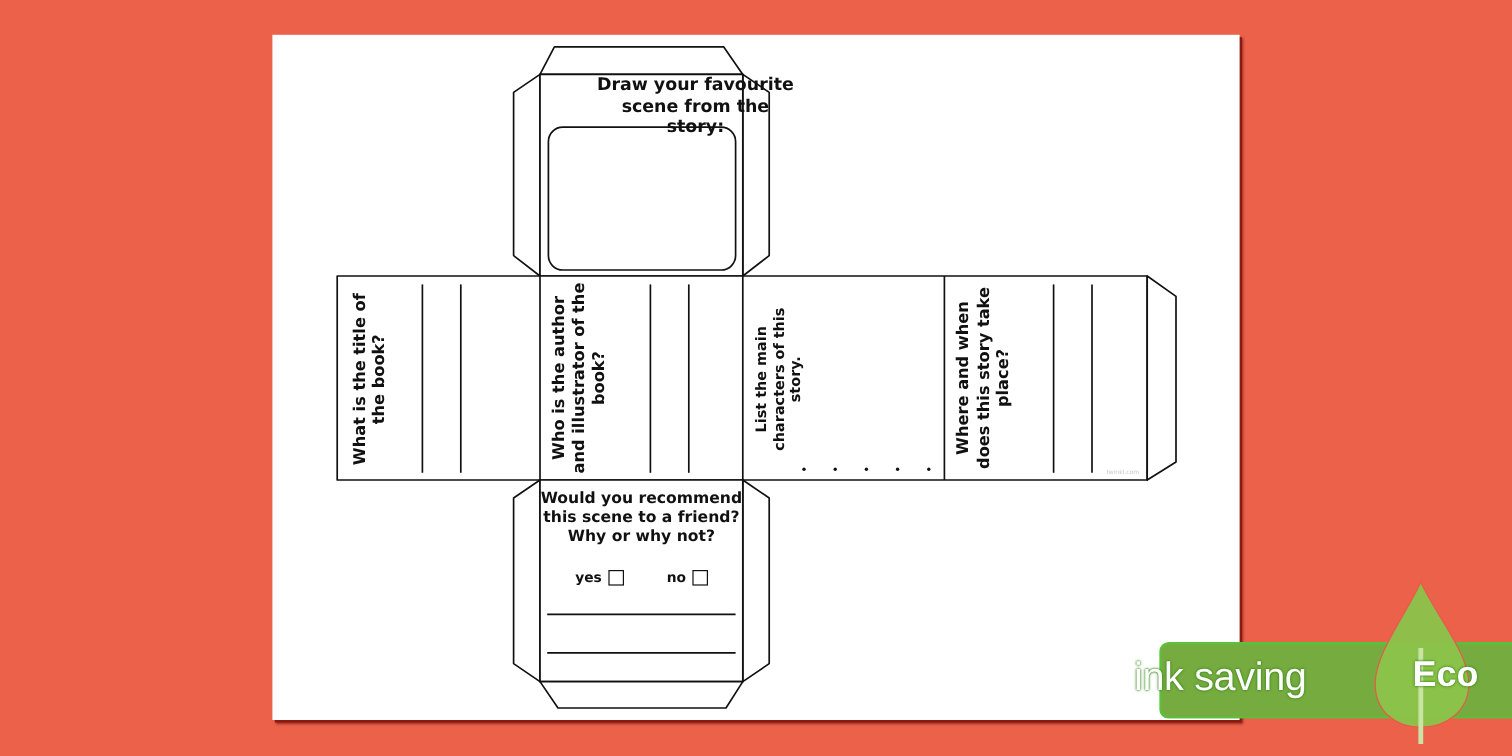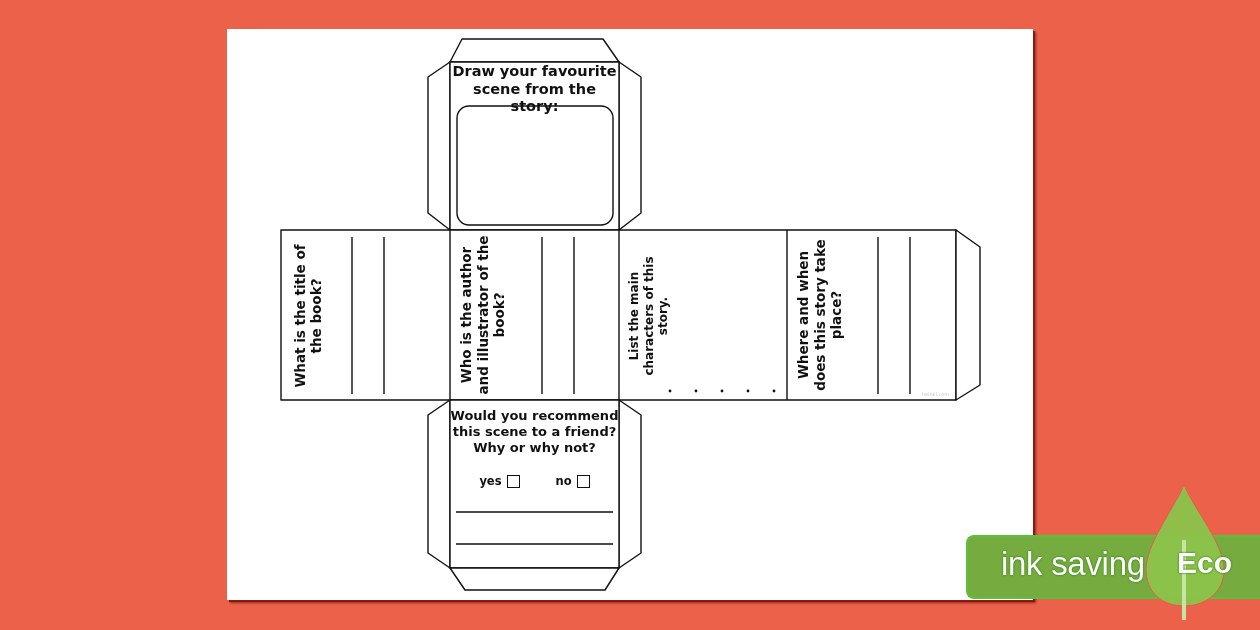--- a/index.html
+++ b/index.html
@@ -18,42 +18,42 @@
       position: absolute; color: #111; font-weight: bold;
       text-align: center; line-height: 1.22;
       font-family: "DejaVu Sans", sans-serif;
     }
     .rot {
       position: absolute; transform-origin: center center;
       transform: rotate(-90deg);
       display: flex; align-items: center; justify-content: center;
     }
     .rot .txt { position: static; }
-    .top-title { left: 450px; top: 63px; width: 169px; font-size: 14.5px; }
+    .top-title { left: 450px; top: 63px; width: 169px; font-size: 14.5px; padding-left: 45px; }
     .rec-title { left: 450px; top: 408px; width: 169px; font-size: 13px; }
     .yes-no {
       position: absolute; top: 474px; left: 450px; width: 169px;
       display: flex; justify-content: center; gap: 36px;
       font-size: 11.5px; font-weight: bold; color: #111;
     }
     .yn { display: flex; align-items: center; gap: 5px; }
     .cbox {
       width: 13px; height: 13px; border: 1.3px solid #111; background: #fff;
       box-sizing: border-box; display: inline-block;
     }
     .watermark {
       position: absolute; left: 922px; top: 391px; font-size: 5px; color: #c8c8c8;
     }
     .eco {
       position: absolute; left: 966px; top: 535px; width: 294px; height: 64px;
       background: #76ab3f; border: 2px solid #59c23a; border-right: none;
       border-radius: 8px 0 0 8px; box-sizing: border-box;
     }
     .eco-text {
-      position: absolute; left: 1001px; top: 545px; font-size: 33px; color: #fff;
+      position: absolute; left: 945px; top: 545px; font-size: 33px; color: #fff;
       font-family: "Liberation Sans", sans-serif; letter-spacing: -0.3px;
       text-shadow: 0 0 2px #3f8a1c, 0 0 2px #3f8a1c;
     }
     svg.leaf { position: absolute; left: 1140px; top: 482px; }
     .eco-word {
       position: absolute; left: 1156px; top: 546px; font-size: 30px; font-weight: bold;
       color: #fff; font-family: "Liberation Sans", sans-serif;
       text-shadow: 0 0 2px #3f8a1c, 0 0 2px #3f8a1c;
       margin-left: 21px;
     }

